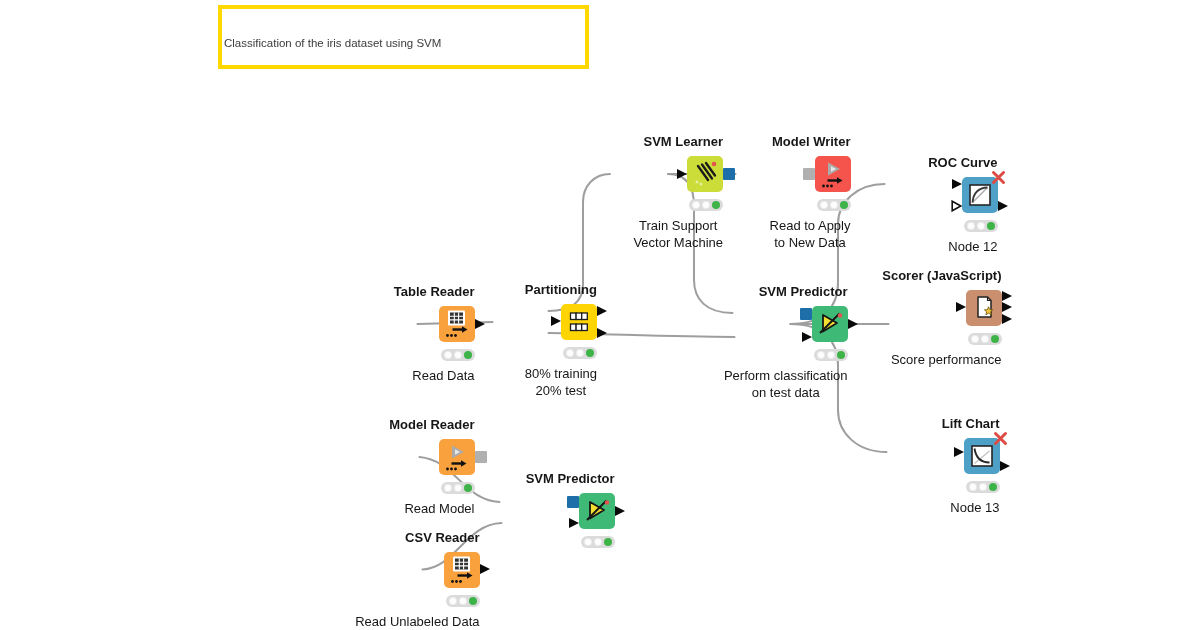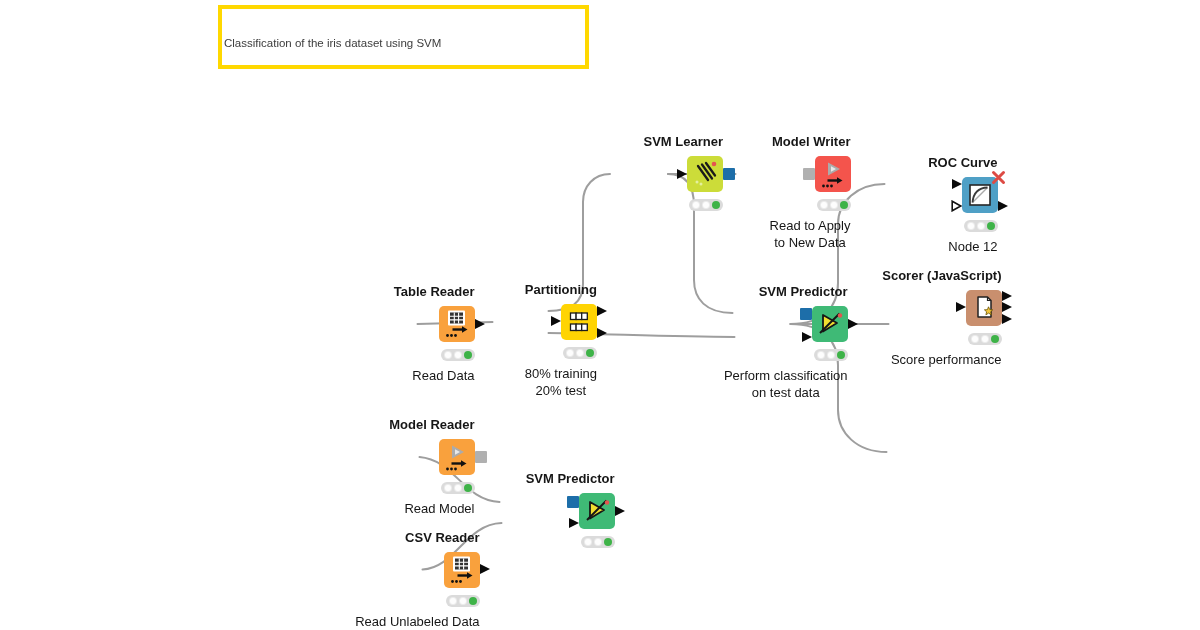--- a/index.html
+++ b/index.html
@@ -115,20 +115,22 @@
           <circle cx="14" cy="28" r="1.5" fill="#E4EF9F"></circle>
       </svg>
       <span class="tri in" style="top:12.5px"></span>
       <span class="sq model out" style="top:12px"></span>
     </div>
     <div class="lights">
       <span class="dot"></span>
         <span class="dot"></span>
         <span class="dot on"></span>
     </div>
+    <div class="node-label">Train Support
+Vector Machine</div>
   </div>
 
   <div class="node" style="left:680.5px;top:134px">
     <div class="node-title">Model Writer</div>
     <div class="body" style="background: rgb(244, 84, 76);">
       <svg class="glyph" viewBox="0 0 36 36">
         <polygon points="13,6.5 25,13 13,19.5" fill="#ABABAB"></polygon>
         <polygon points="16,10.2 21,13 16,15.8" fill="#E8E8E8"></polygon>
         <path d="M12.5 24.5 H22.5" stroke="#111" stroke-width="2.4"></path>
         <polygon points="22,21.3 27.5,24.5 22,27.7" fill="#111"></polygon>
@@ -207,20 +209,41 @@
       </svg>
     </div>
     <div class="lights">
       <span class="dot"></span>
         <span class="dot"></span>
         <span class="dot on"></span>
     </div>
     <div class="node-label">Node 12</div>
   </div>
 
+  <div class="node" style="left:829.5px;top:416px">
+    <div class="node-title">Lift Chart</div>
+    <div class="body" style="background: rgb(79, 160, 198);">
+      <svg class="glyph" viewBox="0 0 36 36">
+        <rect x="8" y="8" width="20" height="20" fill="#fff" stroke="#262626" stroke-width="1.6"></rect>
+        <path d="M10.5 25.5 L25.5 13" stroke="#C0C0C0" stroke-width="1.2"></path>
+        <path d="M10.5 10.5 C12 20.5 18 24.5 25.5 24.5" fill="none" stroke="#262626" stroke-width="1.8"></path>
+      </svg>
+      <span class="tri in" style="top:8.5px"></span>
+      <span class="tri out" style="top:22.5px"></span>
+      <svg class="xmark" width="15" height="15" viewBox="0 0 15 15">
+        <path d="M2.5 2.5 L12.5 12.5 M12.5 2.5 L2.5 12.5" style="stroke:var(--error-x)" stroke-width="3" stroke-linecap="round"></path>
+      </svg>
+    </div>
+    <div class="lights">
+      <span class="dot"></span>
+        <span class="dot"></span>
+        <span class="dot on"></span>
+    </div>
+    <div class="node-label">Node 13</div>
+  </div>
 
   <div class="node" style="left:304.5px;top:417px">
     <div class="node-title">Model Reader</div>
     <div class="body" style="background: rgb(249, 161, 61);">
       <svg class="glyph" viewBox="0 0 36 36">
         <polygon points="13,6.5 25,13 13,19.5" fill="#ABABAB"></polygon>
         <polygon points="16,10.2 21,13 16,15.8" fill="#E8E8E8"></polygon>
         <path d="M12.5 24.5 H22.5" stroke="#111" stroke-width="2.4"></path>
         <polygon points="22,21.3 27.5,24.5 22,27.7" fill="#111"></polygon>
         <circle cx="8.5" cy="30" r="1.4" fill="#111"></circle>

